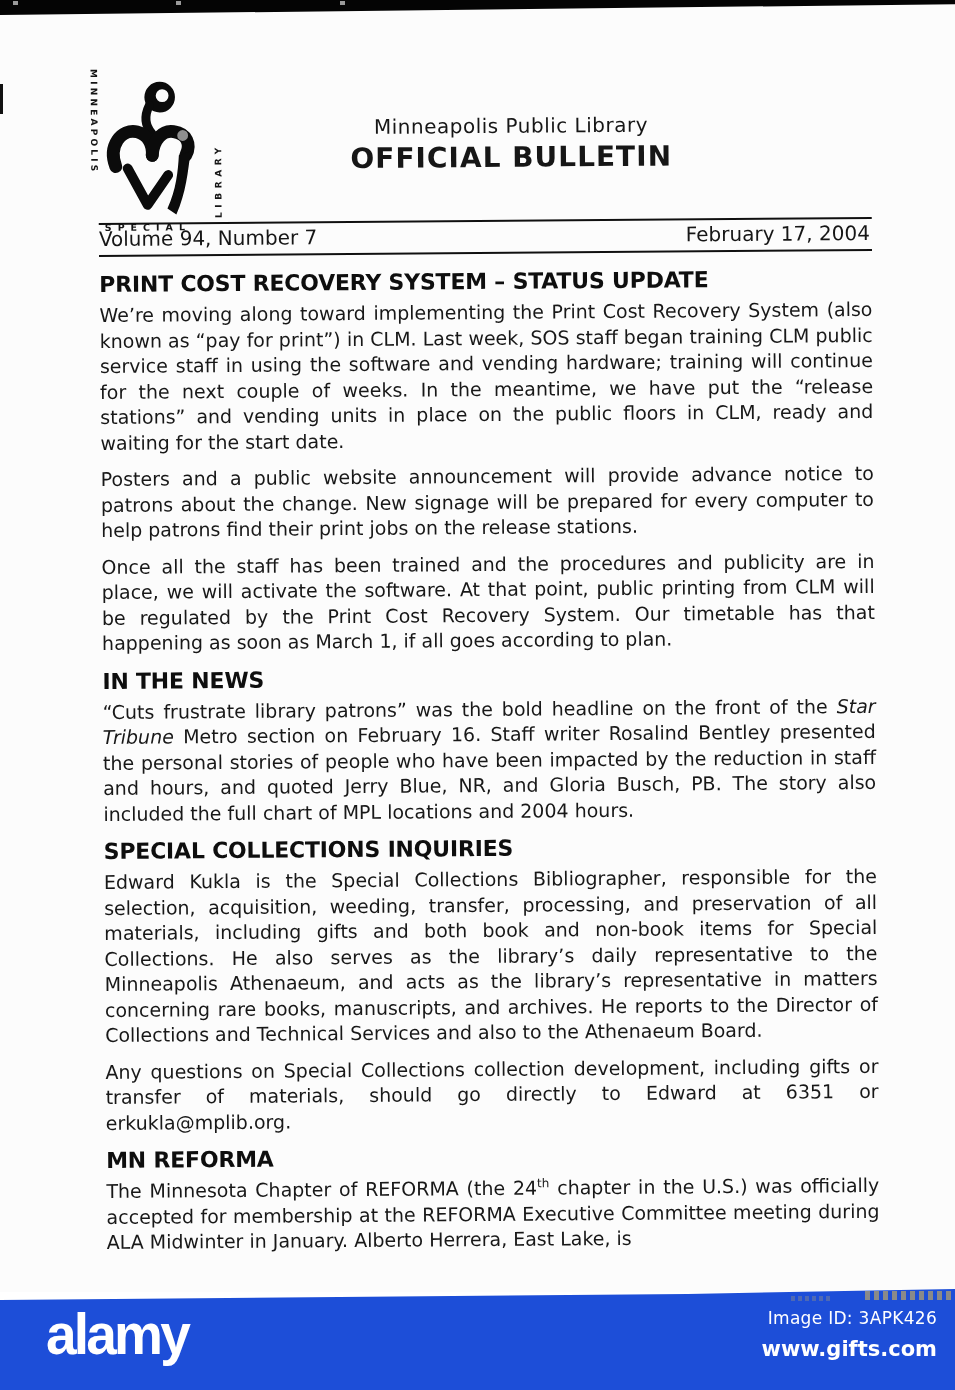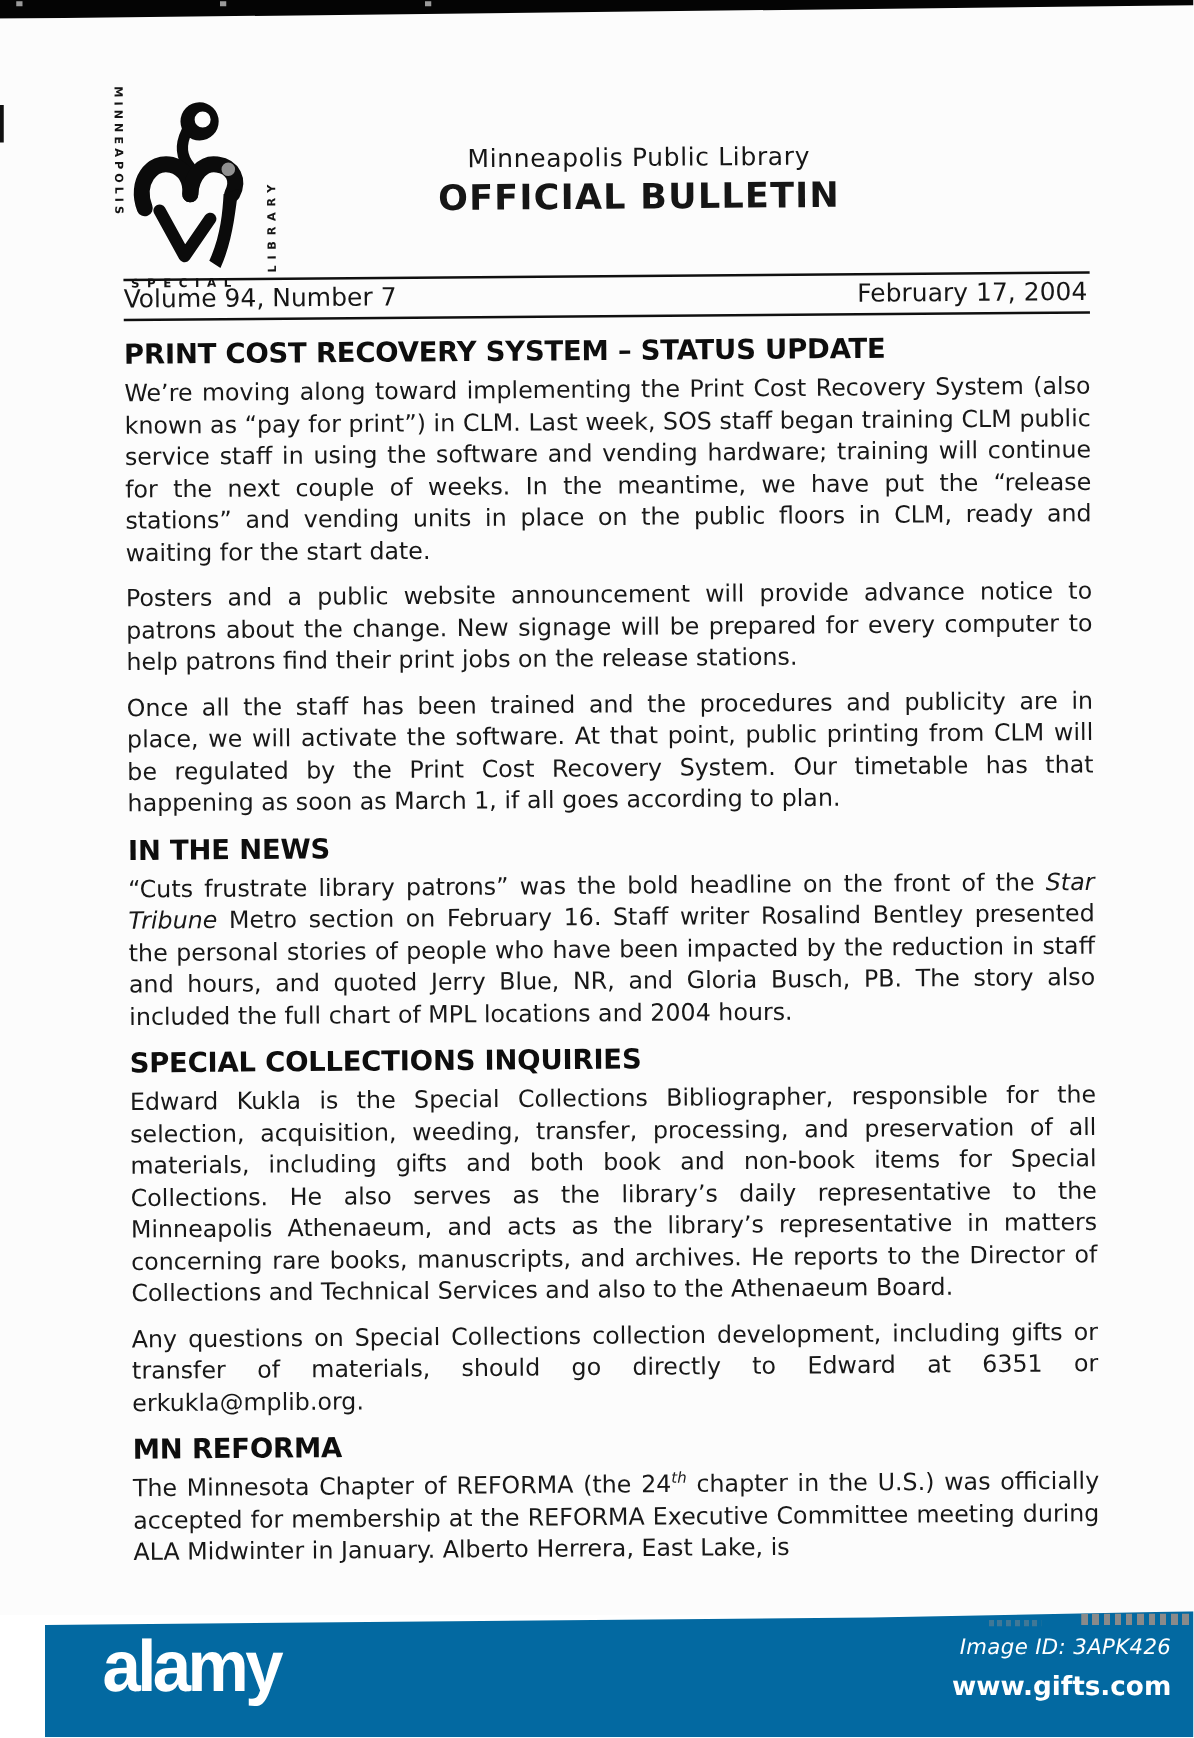--- a/index.html
+++ b/index.html
@@ -61,45 +61,44 @@
   
   .content { margin: 16px 85px 0 97px; }
   .content h2 {
     font-size: 22px; font-weight: 700; line-height: 27px;
     letter-spacing: -0.2px; margin: 7px 0 5px 0; color: #0e0e0e;
   }
   .content p {
     font-size: 19px; line-height: 25.5px; margin: 0 0 11px 0;
     text-align: justify; text-justify: inter-word; color: #181818;
   }
-  .content sup { font-size: 12px; line-height: 0; font-style: italic; }
+  .content sup { font-size: 12px; line-height: 0; }
 
   
   .footer {
     position: absolute; left: 0; right: 0; bottom: 0; height: 102px;
-    background: #0369a1;
+    background: #1d4ed8;
     clip-path: polygon(0 12px, 72% 6px, 100% 1px, 100% 100%, 0 100%);
-    margin-left: 36px;
   }
   .footer-frag {
     position: absolute; right: 2px; top: 3px; width: 88px; height: 9px;
     background: repeating-linear-gradient(90deg, #8a8a8a 0 5px, rgba(0,0,0,0) 5px 9px);
   }
   .footer-frag2 {
     position: absolute; right: 122px; top: 8px; width: 42px; height: 5px; opacity: .45;
     background: repeating-linear-gradient(90deg, #8a8a8a 0 4px, rgba(0,0,0,0) 4px 7px);
   }
   .alamy-logo {
     position: absolute; left: 46px; top: 12px;
     color: #ffffff; font-family: "Liberation Sans", sans-serif;
     font-size: 58px; font-weight: 700; letter-spacing: -3px;
     transform: scaleX(0.95); transform-origin: left center;
   }
   .footer-meta { position: absolute; right: 18px; top: 20px; text-align: right; color: #ffffff; }
-  .image-id { font-size: 17px; font-weight: 400; letter-spacing: 0.3px; font-family: "DejaVu Sans", sans-serif; font-style: italic; }
+  .image-id { font-size: 17px; font-weight: 400; letter-spacing: 0.3px; font-family: "DejaVu Sans", sans-serif; }
   .site-url { font-size: 21px; font-weight: 700; margin-top: 9px; font-family: "DejaVu Sans", sans-serif; }
 </style>
 </head>
 <body>
 
 <div class="page">
 
   <div class="scan">
     <div class="top-scan-bar">
       <span class="speck s1"></span>

